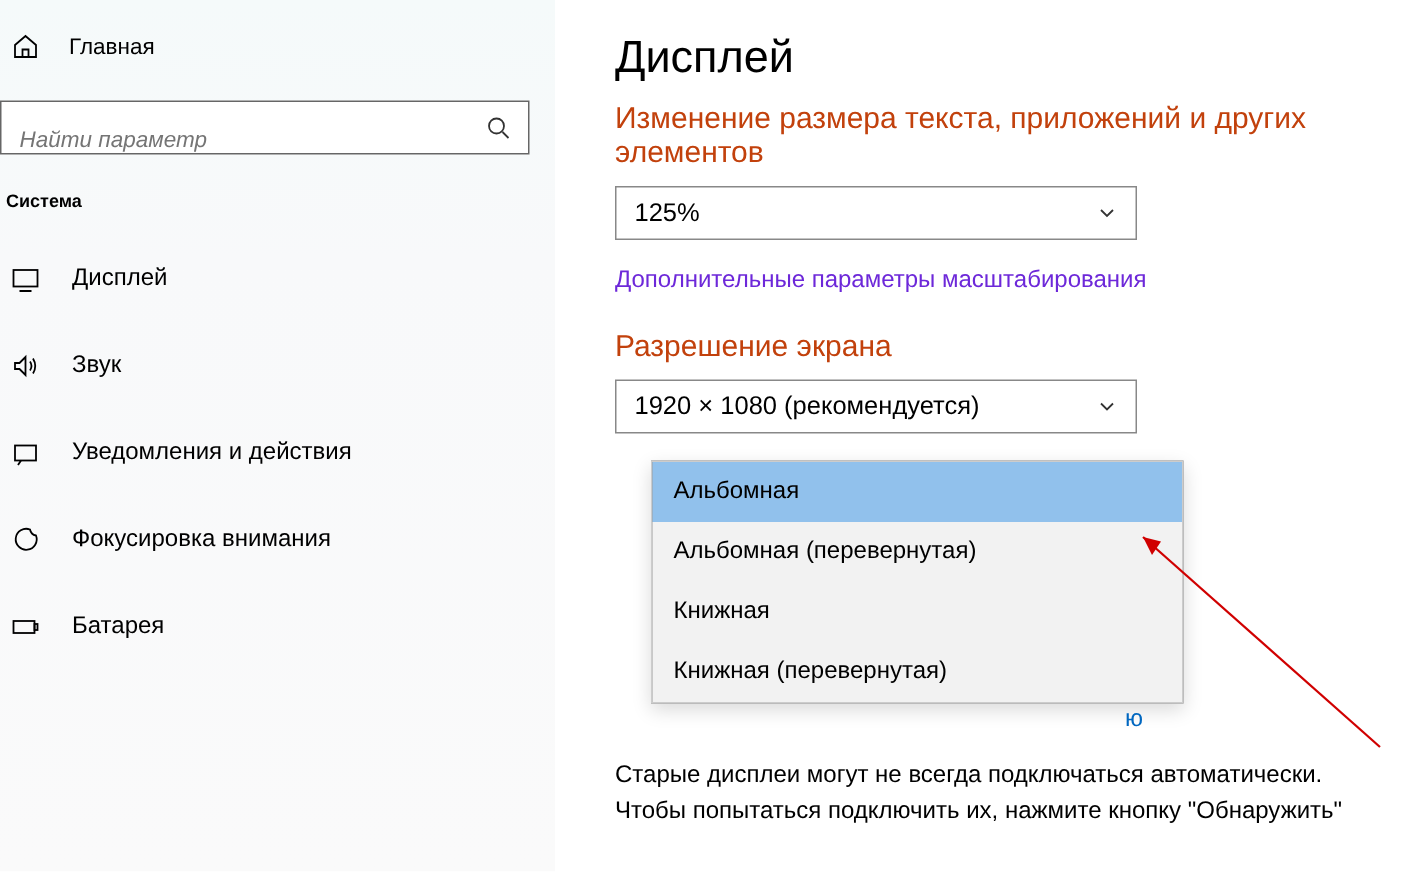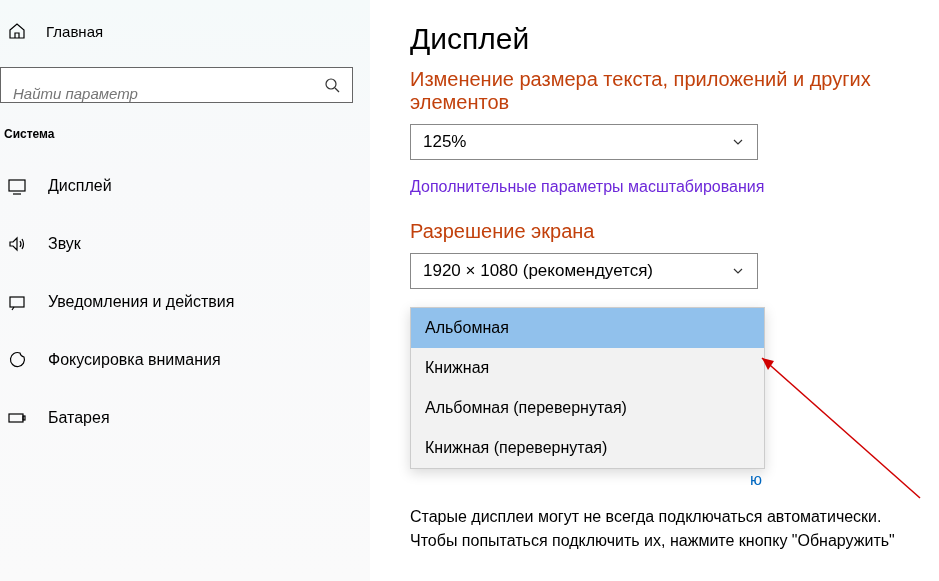--- a/index.html
+++ b/index.html
@@ -134,20 +134,21 @@
       font-size: 16px;
       margin-bottom: 24px;
       cursor: pointer;
     }
     .dropdown {
       width: 355px;
       border: 1px solid #ccc;
       background: #737373;
       box-shadow: 0 4px 12px rgba(0,0,0,0.15);
       margin-top: 2px;
+      margin-left: 24px;
     }
     .dropdown-item {
       height: 40px;
       display: flex;
       align-items: center;
       padding-left: 14px;
       font-size: 16px;
       cursor: pointer;
       background: #f2f2f2;
     }
@@ -281,24 +282,24 @@
       </svg>
     </span>
   </div>
 
 
   <div class="dropdown">
     <div class="dropdown-item selected">
       <span>Альбомная</span>
     </div>
     <div class="dropdown-item">
-      <span>Книжная</span>
+      <span>Альбомная (перевернутая)</span>
     </div>
     <div class="dropdown-item">
-      <span>Альбомная (перевернутая)</span>
+      <span>Книжная</span>
     </div>
     <div class="dropdown-item">
       <span>Книжная (перевернутая)</span>
     </div>
   </div>
 
   <div class="hidden-link">ю</div>
 
   <div class="body-text">Старые дисплеи могут не всегда подключаться автоматически. Чтобы попытаться подключить их, нажмите кнопку "Обнаружить"</div>
 </div>

